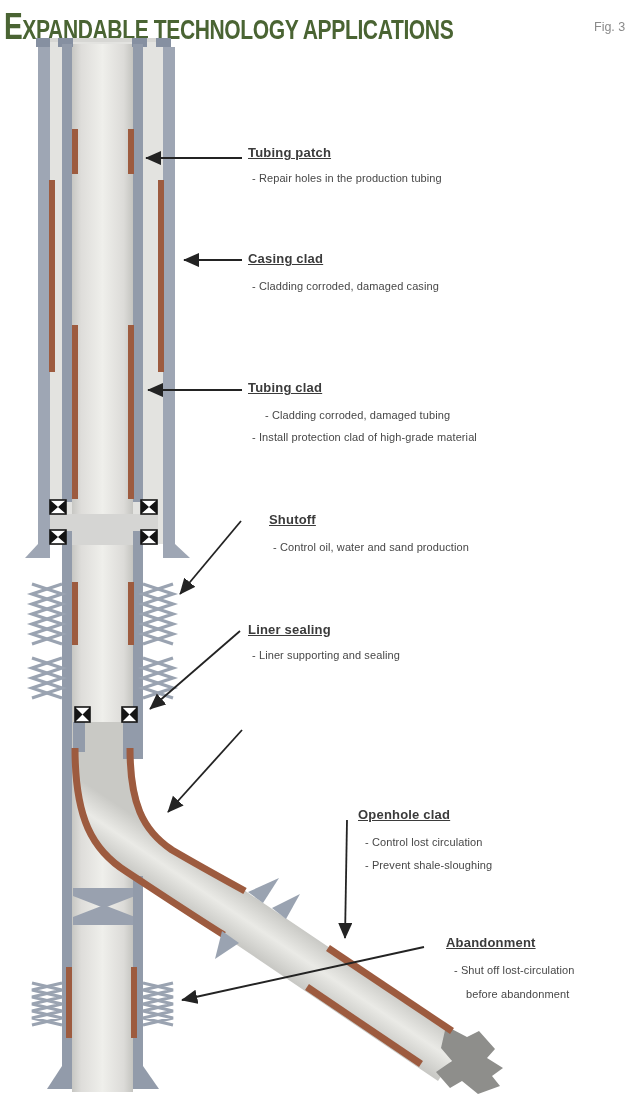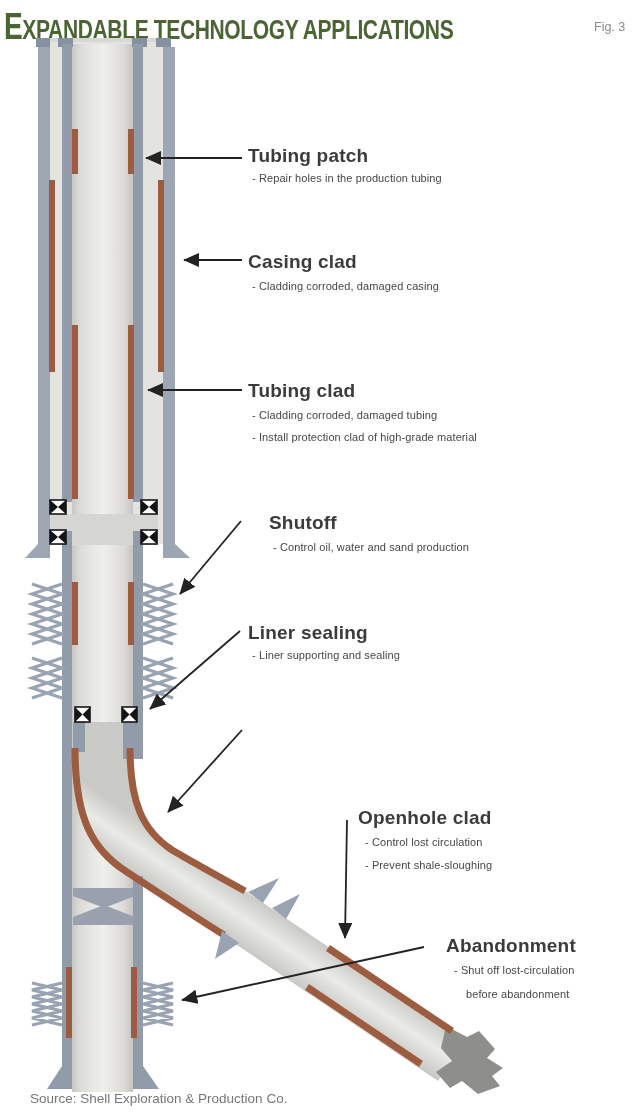--- a/index.html
+++ b/index.html
@@ -22,26 +22,26 @@
   .page-title::first-letter{ font-size:36px; }
   .fig-label{
     position:absolute; left:594px; top:20px;
     font-size:12.5px; color:var(--fig);
   }
   .source-line{
     position:absolute; left:30px; top:1091px;
     font-size:13.5px; color:var(--source);
   }
   .callout{position:absolute; white-space:nowrap;}
-  .callout .hd{font-size:19px; font-weight:700; color:var(--text); letter-spacing:0.2px;}
+  .callout .hd{font-size:13px; font-weight:700; color:var(--text); letter-spacing:0.2px;text-decoration:underline;}
   .callout .bl{position:absolute; font-size:11px; font-weight:400; color:var(--subtext); letter-spacing:0.1px;}
   
   #co-tubing-patch{left:248px; top:145px;}   #co-tubing-patch .b0{left:4px; top:27px;}
   #co-casing-clad{left:248px; top:251px;}    #co-casing-clad .b0{left:4px; top:29px;}
-  #co-tubing-clad{left:248px; top:380px;}    #co-tubing-clad .b0{left:4px; top:29px;} #co-tubing-clad .b1{left:4px; top:51px;}
+  #co-tubing-clad{left:248px; top:380px;}    #co-tubing-clad .b0{left:17px; top:29px;} #co-tubing-clad .b1{left:4px; top:51px;}
   #co-shutoff{left:246px; top:512px;margin-left:23px;}        #co-shutoff .b0{left:4px; top:29px;}
   #co-liner-hanger{left:248px; top:622px;}   #co-liner-hanger .b0{left:4px; top:27px;}
   #co-expandable-liner{left:248px; top:722px;} #co-expandable-liner .b0{left:4px; top:27px;}
   #co-openhole-clad{left:358px; top:807px;}  #co-openhole-clad .b0{left:7px; top:29px;} #co-openhole-clad .b1{left:7px; top:52px;}
   #co-abandonment{left:428px; top:935px;margin-left:18px;}    #co-abandonment .b0{left:8px; top:29px;} #co-abandonment .b1{left:20px; top:53px;}
   
   .casing{fill:var(--casing);}
   .wall{fill:var(--wall);}
   .brown{fill:var(--brown);}
   .brown-stroke{fill:none; stroke:var(--brown); stroke-width:7;}
@@ -223,14 +223,13 @@
     <div class="hd">Openhole clad</div>
     <div class="bl b0">- Control lost circulation</div>
     <div class="bl b1">- Prevent shale-sloughing</div>
   </div>
   <div class="callout" id="co-abandonment">
     <div class="hd">Abandonment</div>
     <div class="bl b0">- Shut off lost-circulation</div>
     <div class="bl b1">before abandonment</div>
   </div>
 
-  <div class="source-line">Source: Shell Exploration &amp; Production Co.</div>
 </div>
 
 </body></html>

